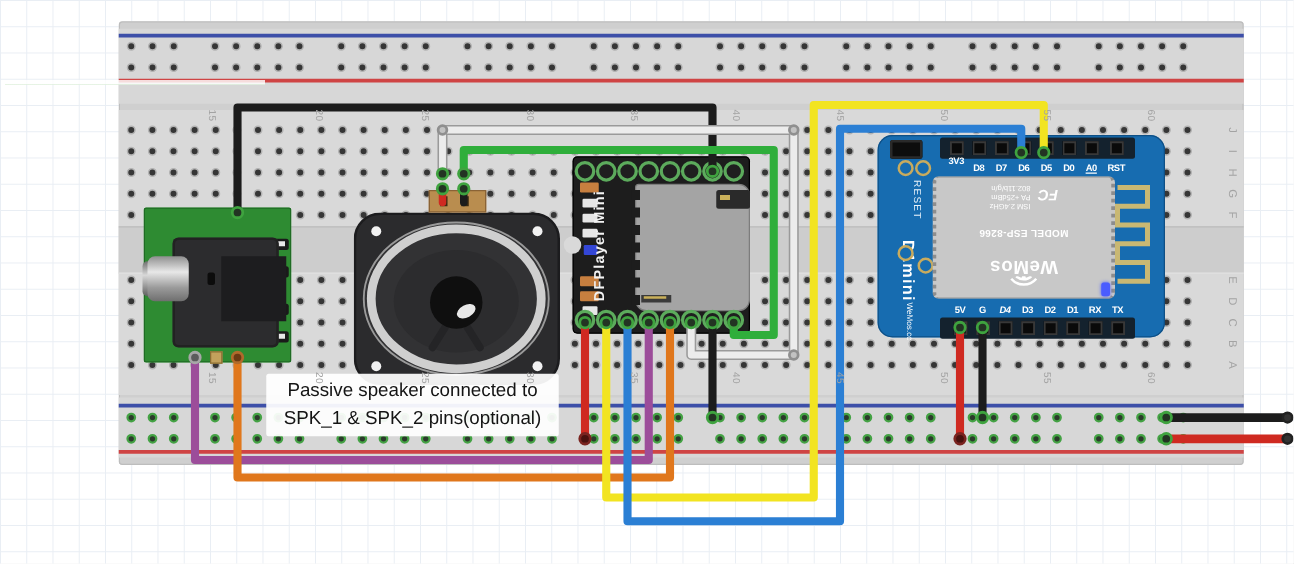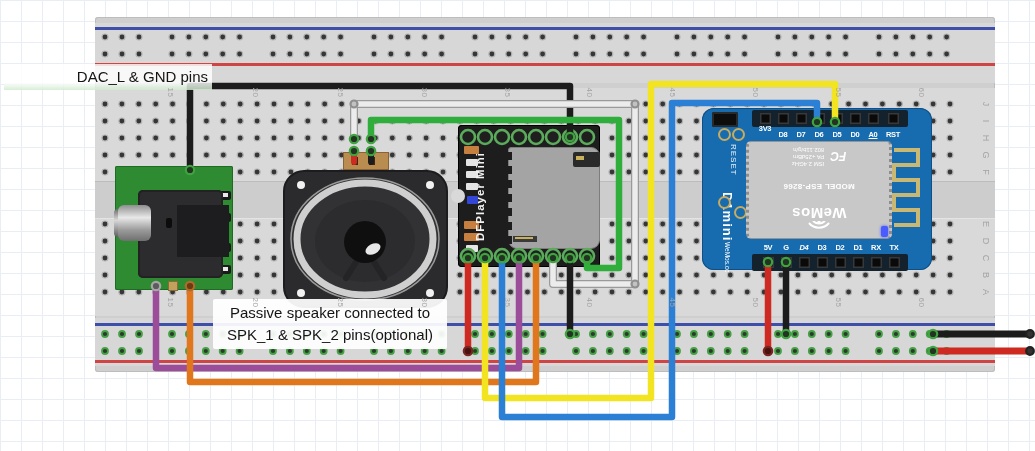--- a/index.html
+++ b/index.html
@@ -1001,21 +1001,20 @@
       <circle cx="768" cy="351" r="4.2" fill="#49120f" stroke="#7a2420" stroke-width="2.2"></circle>
       <circle cx="786" cy="262" r="4.2" fill="#233423" stroke="#3fa33f" stroke-width="2.2"></circle>
       <circle cx="786" cy="334" r="4.2" fill="#233423" stroke="#3fa33f" stroke-width="2.2"></circle>
       <circle cx="933" cy="334" r="4.2" fill="#233423" stroke="#3fa33f" stroke-width="2.2"></circle>
       <circle cx="1030" cy="334" r="3.8" fill="#333333" stroke="#222222" stroke-width="2.2"></circle>
       <circle cx="933" cy="351" r="4.2" fill="#233423" stroke="#3fa33f" stroke-width="2.2"></circle>
       <circle cx="1030" cy="351" r="3.8" fill="#333333" stroke="#222222" stroke-width="2.2"></circle>
     </svg>
 
   <div id="note-jack" class="abs note">
-    <div>DAC_L &amp; GND pins</div>
   </div>
   <div id="note-speaker" class="abs note">
     <div>Passive speaker connected to</div>
     <div>SPK_1 &amp; SPK_2 pins(optional)</div>
   </div>
 
   <div id="bb-labels">
       <span class="col-label" style="left: 161px; top: 88px;">15</span>
       <span class="col-label" style="left: 161px; top: 298px;">15</span>
       <span class="col-label" style="left: 246px; top: 88px;">20</span>

